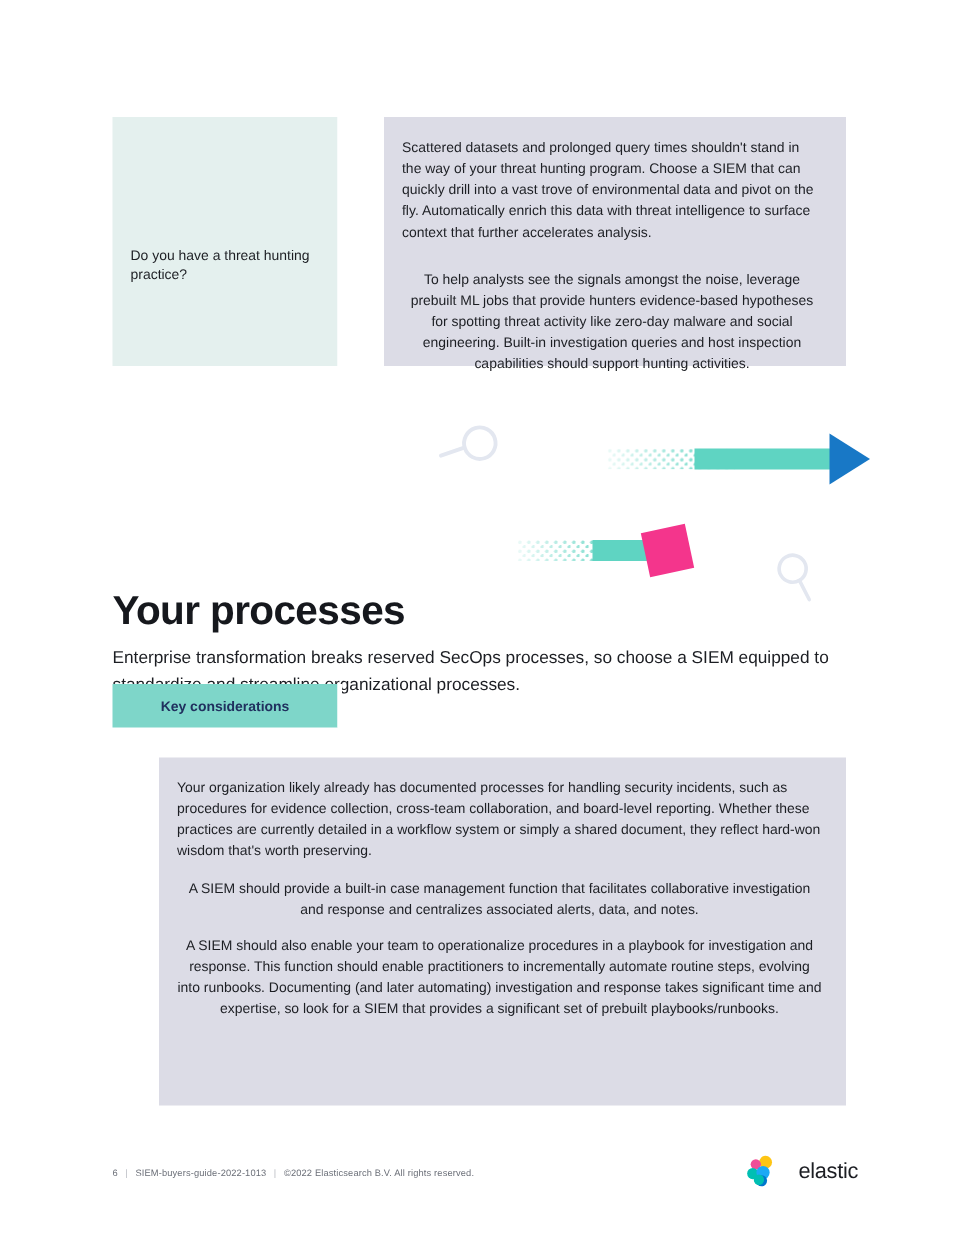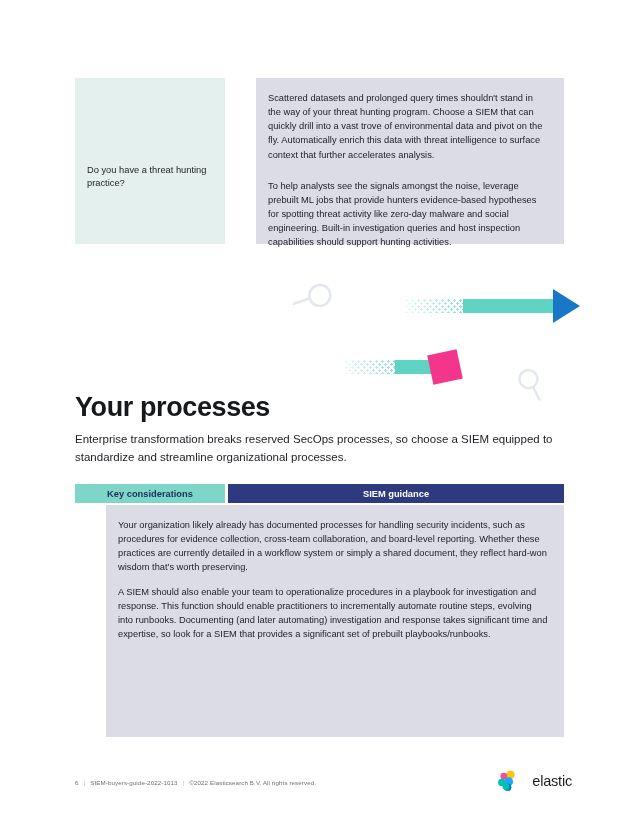--- a/index.html
+++ b/index.html
@@ -42,35 +42,35 @@
     font-size: 9.3px;
     line-height: 1.45;
     color: #1c1e23;
     margin-top: 32px;
   }
   .g-text {
     font-size: 9.3px;
     line-height: 1.52;
     color: #1c1e23;
   }
-  .g-text + .g-text { margin-top: 10px; }
+  .g-text + .g-text { margin-top: 10px; text-align: center; }
   .g-text.spaced + .g-text.spaced { margin-top: 17px; }
 
   
   #table-threat-hunting { top: 78px; height: 166px; }
   
   #table-processes      { top: 505px; height: 232px; }
 
   
   .header-row {
     position: absolute;
     left: 75px;
-    top: 484px;
+    top: 456px;
     width: 489px;
-    height: 19px;
+    height: 29px;
     display: flex;
   }
   .th-left {
     width: 150px; flex: 0 0 150px;
     background: #7ed6c9;
     color: #20305e;
     font-size: 9.3px;
     font-weight: bold;
     display: flex; align-items: center; justify-content: center;
   }
@@ -204,28 +204,28 @@
     <div class="bar-solid" style="left:50px; width:60px;"></div>
   </div>
   <div class="pink-square" style="left:430px; top:352px;"></div>
 
   <h1 class="section-heading">Your processes</h1>
   <p class="section-intro">Enterprise transformation breaks reserved SecOps processes, so choose a SIEM equipped to standardize and streamline organizational processes.</p>
 
   <div class="header-row">
     <div class="th-left">Key considerations</div>
     <div class="th-gap"></div>
-    <div class="th-right">SIEM guidance</div>
   </div>
 
   <div class="qa-table" id="table-processes">
     <div class="col-gap"></div>
     <div class="col-right">
       <div class="cell-right">
         <p class="g-text">Your organization likely already has documented processes for handling security incidents, such as procedures for evidence collection, cross-team collaboration, and board-level reporting. Whether these practices are currently detailed in a workflow system or simply a shared document, they reflect hard-won wisdom that's worth preserving.</p>
+        <p class="g-text">A SIEM should provide a built-in case management function that facilitates collaborative investigation and response and centralizes associated alerts, data, and notes.</p>
         <p class="g-text">A SIEM should also enable your team to operationalize procedures in a playbook for investigation and response. This function should enable practitioners to incrementally automate routine steps, evolving into runbooks. Documenting (and later automating) investigation and response takes significant time and expertise, so look for a SIEM that provides a significant set of prebuilt playbooks/runbooks.</p>
       </div>
     </div>
   </div>
 
   <div class="footer">
     <span>6</span>
     <span class="sep">|</span>
     <span>SIEM-buyers-guide-2022-1013</span>
     <span class="sep">|</span>

